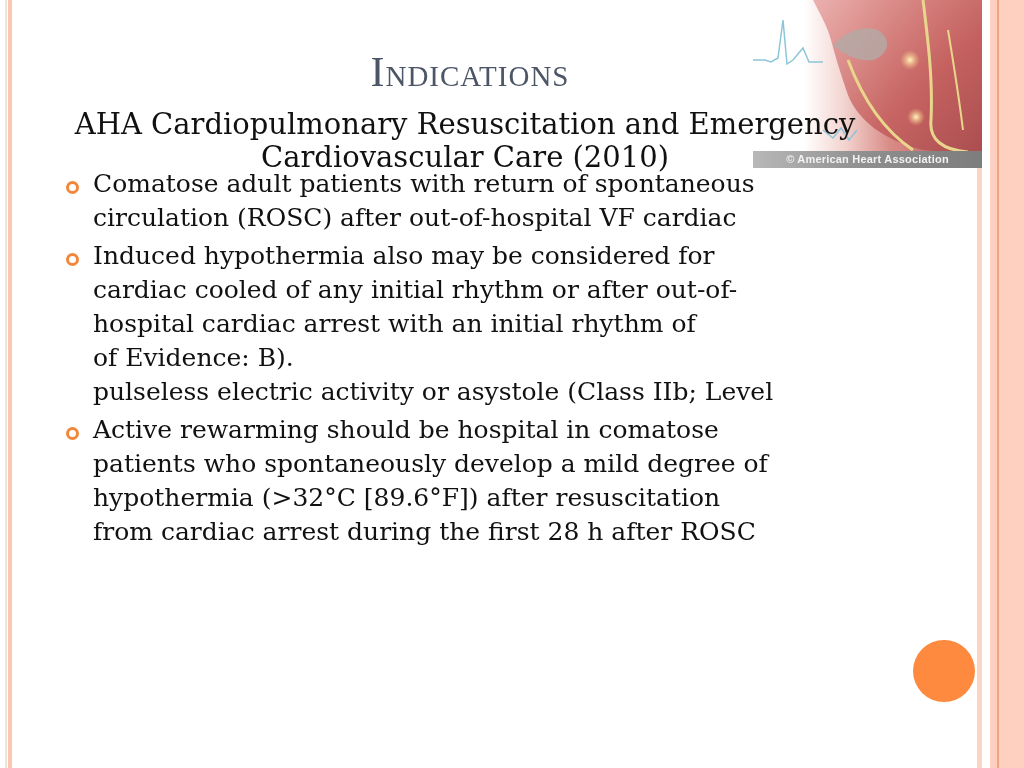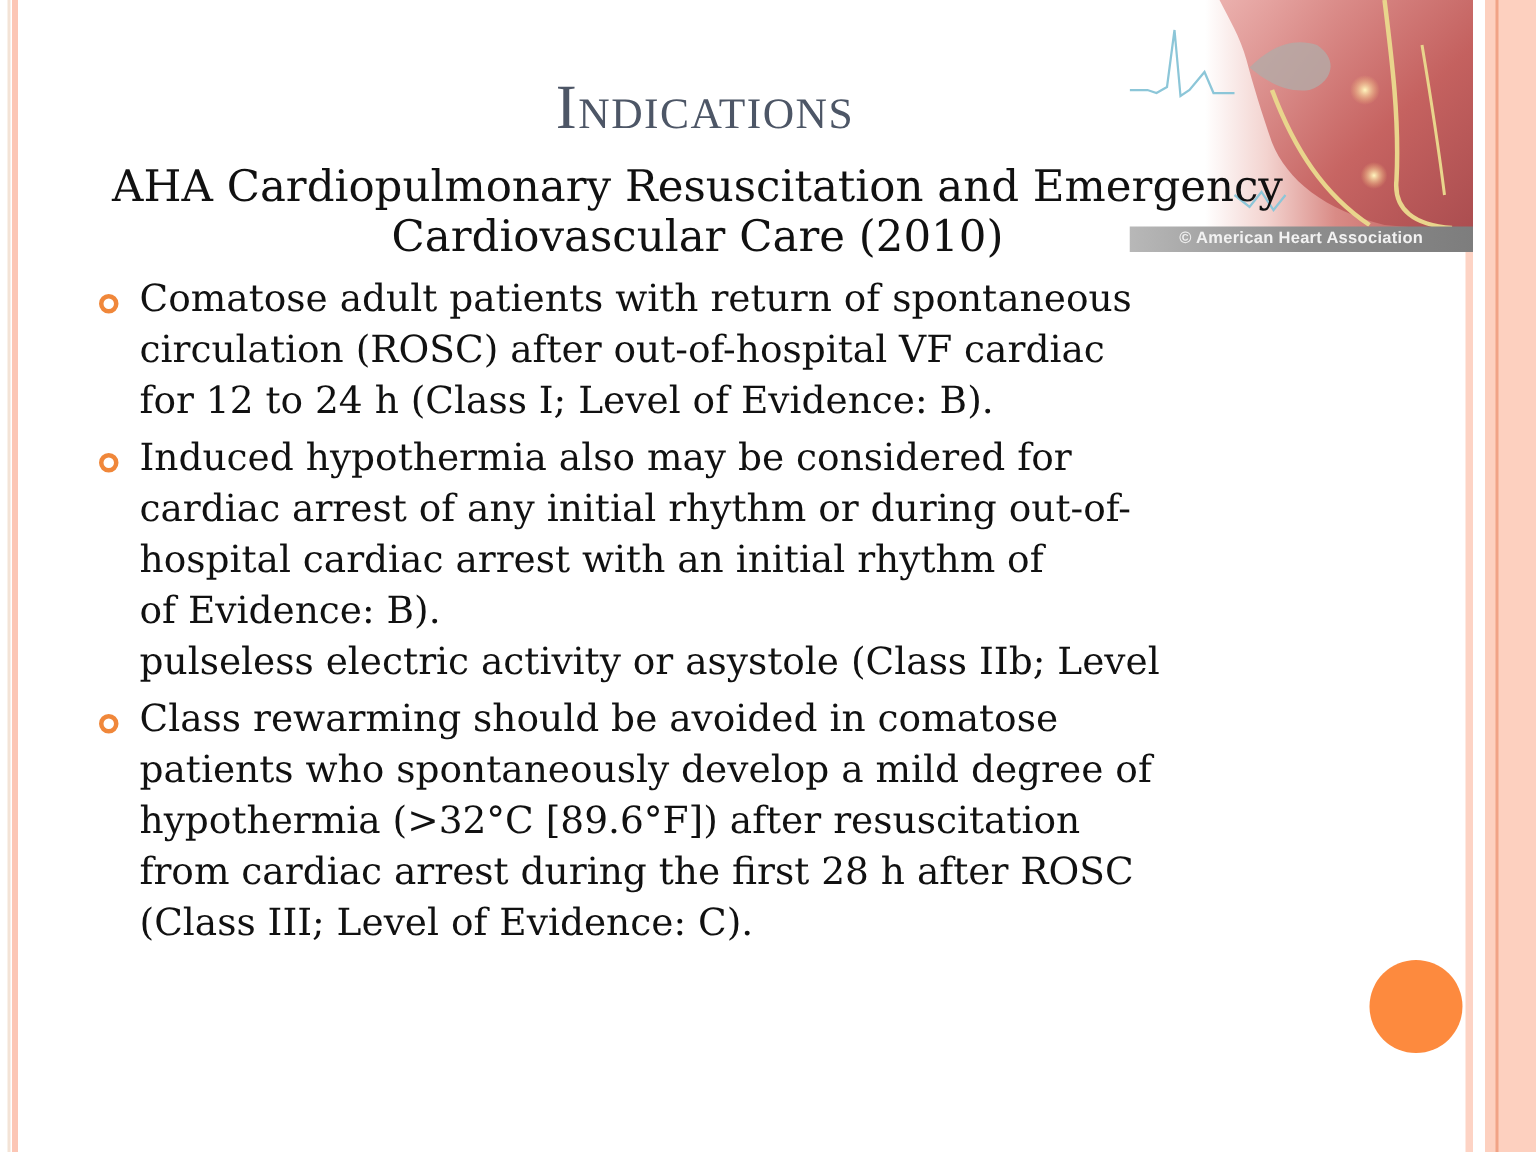--- a/index.html
+++ b/index.html
@@ -29,21 +29,21 @@
   .title {
     position: absolute; left: 0; width: 940px; top: 48px; text-align: center;
     font-size: 42px; font-variant: small-caps; color: #4d5666; letter-spacing: 1px;
     font-family: "Liberation Serif", "DejaVu Serif", serif;
   }
   .subtitle {
     position: absolute; left: 60px; width: 810px; top: 108px; text-align: center;
     font-size: 29px; line-height: 33px; color: #111;
   }
 
-  .bullets { position: absolute; left: 66px; top: 182px; width: 800px; margin: 0; padding: 0; list-style: none; }
+  .bullets { position: absolute; left: 66px; top: 167px; width: 800px; margin: 0; padding: 0; list-style: none; }
   .bullet { position: relative; padding-left: 27px; font-size: 25px; line-height: 34px; color: #111; margin-bottom: 4px; }
   .bullet-ring {
     position: absolute; left: 0; top: 14px; width: 7px; height: 7px;
     border: 3px solid #f0873a; border-radius: 50%;
   }
 
   .orange-dot {
     position: absolute; left: 913px; top: 640px; width: 62px; height: 62px; border-radius: 50%;
     background: #fd8a3e;
   }
@@ -88,33 +88,31 @@
 <div class="subtitle">
   <div>AHA Cardiopulmonary Resuscitation and Emergency</div>
   <div>Cardiovascular Care (2010)</div>
 </div>
 
 <ul class="bullets">
   <li class="bullet">
     <span class="bullet-ring"></span>
     <div>Comatose adult patients with return of spontaneous</div>
     <div>circulation (ROSC) after out-of-hospital VF cardiac</div>
-    <div>for 12 to 24 h (Class I; Level of Evidence: B).</div>
   </li>
   <li class="bullet">
     <span class="bullet-ring"></span>
     <div>Induced hypothermia also may be considered for</div>
-    <div>cardiac arrest of any initial rhythm or during out-of-</div>
+    <div>cardiac cooled of any initial rhythm or after out-of-</div>
     <div>hospital cardiac arrest with an initial rhythm of</div>
     <div>of Evidence: B).</div>
     <div>pulseless electric activity or asystole (Class IIb; Level</div>
   </li>
   <li class="bullet">
     <span class="bullet-ring"></span>
-    <div>Class rewarming should be avoided in comatose</div>
+    <div>Active rewarming should be hospital in comatose</div>
     <div>patients who spontaneously develop a mild degree of</div>
     <div>hypothermia (&gt;32°C [89.6°F]) after resuscitation</div>
     <div>from cardiac arrest during the first 28 h after ROSC</div>
-    <div>(Class III; Level of Evidence: C).</div>
   </li>
 </ul>
 
 <div class="orange-dot"></div>
 
 </body></html>

